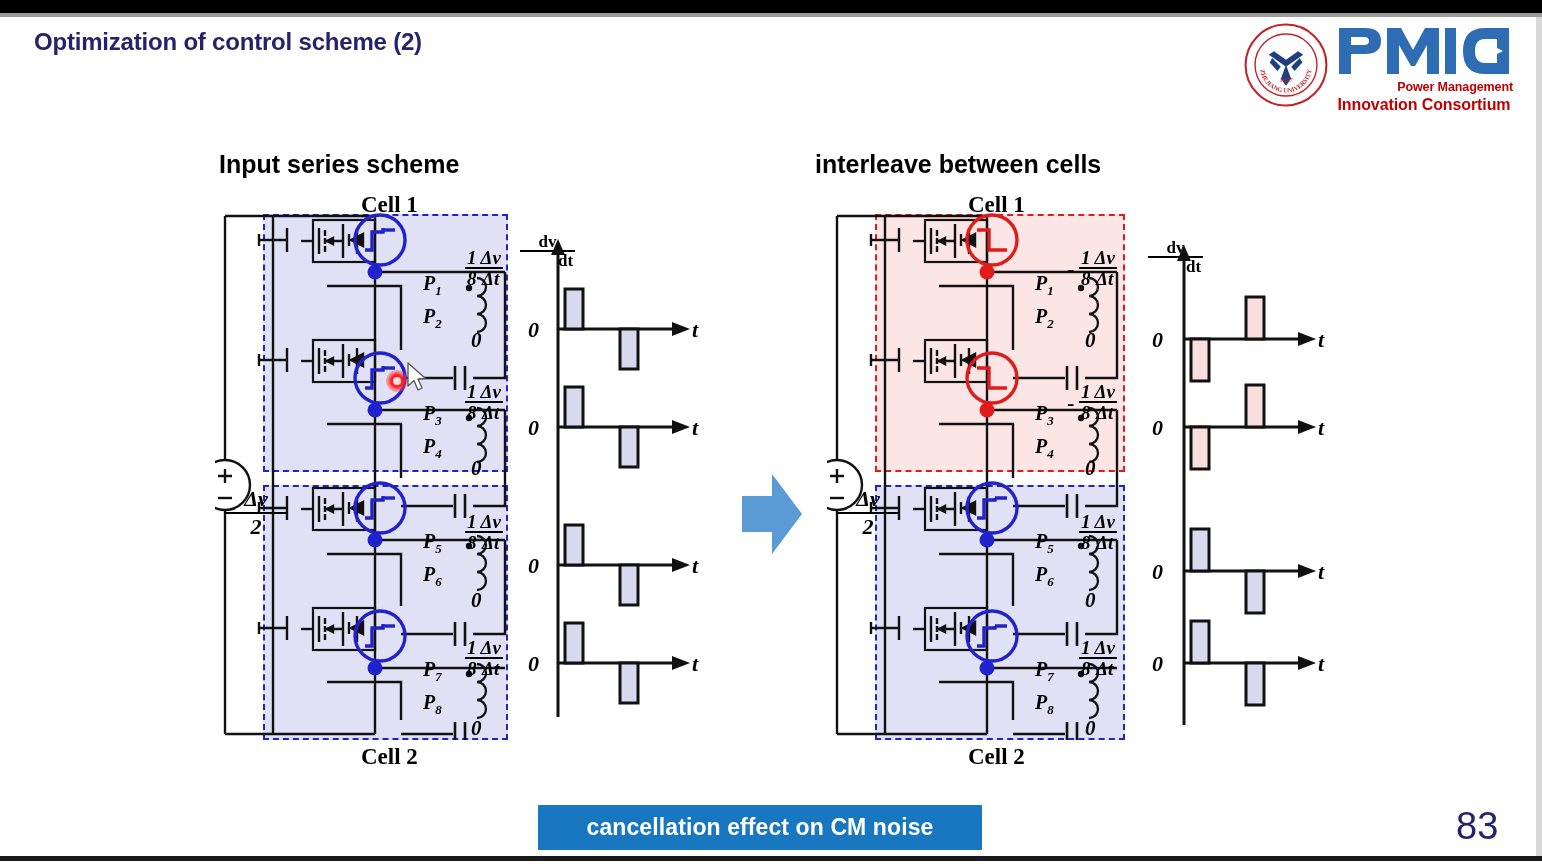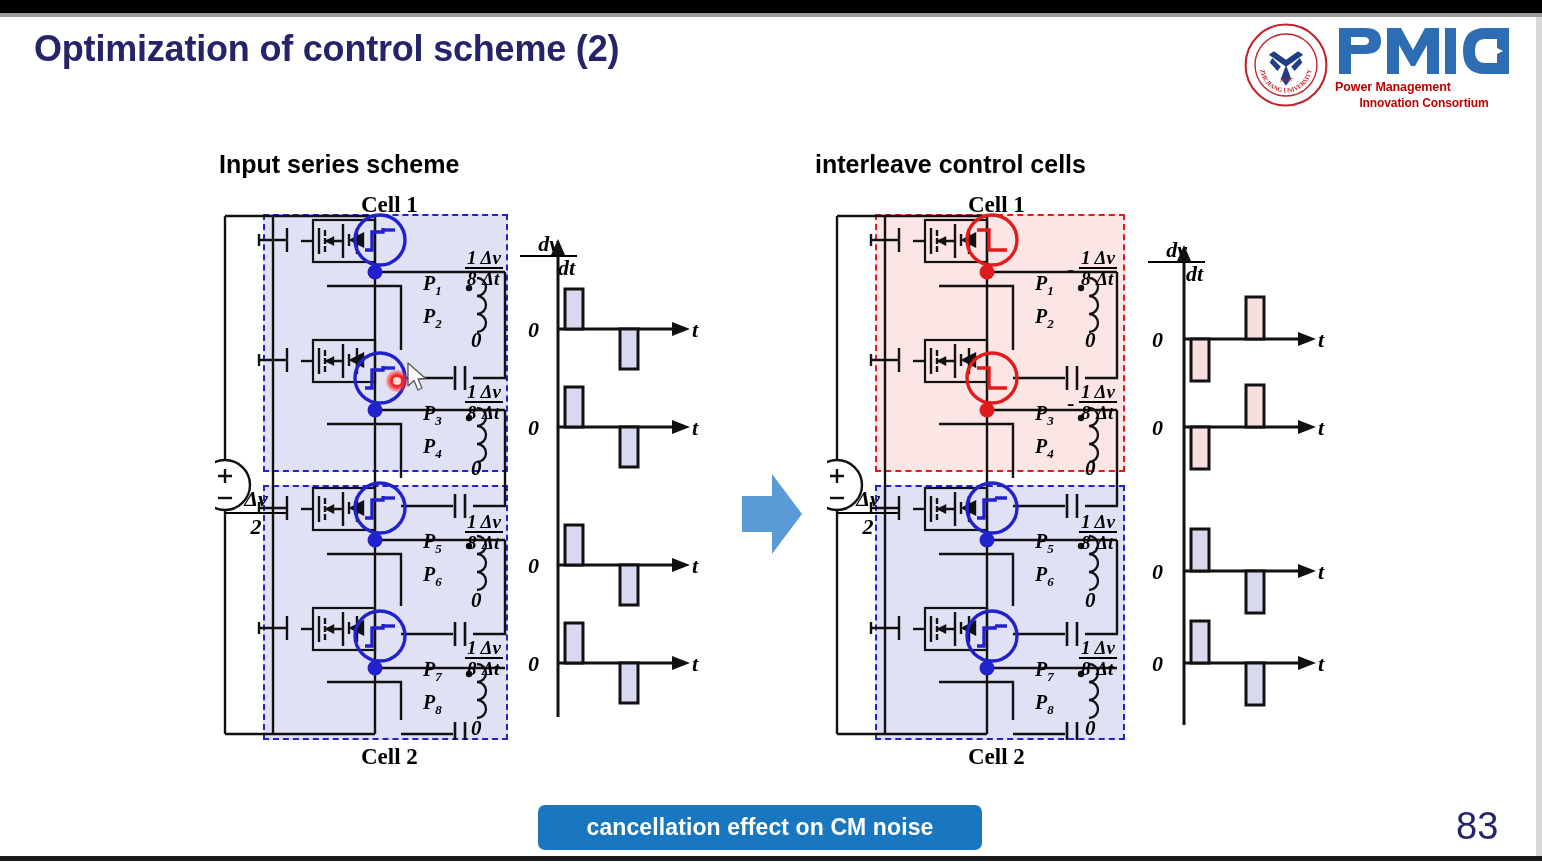--- a/index.html
+++ b/index.html
@@ -4,31 +4,31 @@
 <style>
   html,body{margin:0;padding:0;background:#ffffff;}
   body{width:1542px;height:868px;position:relative;overflow:hidden;
        font-family:"Liberation Sans",sans-serif;}
 
   .topbar{position:absolute;left:0;top:0;width:1542px;height:13px;background:#000000;}
   .topline{position:absolute;left:0;top:13px;width:1542px;height:4px;background:#9b9b9b;}
   .botline{position:absolute;left:0;top:856px;width:1542px;height:5px;background:#1a1a1a;}
   .rightedge{position:absolute;right:0;top:17px;width:6px;height:839px;background:#d8d8d8;}
 
-  .slide-title{position:absolute;left:34px;top:28px;font-size:36px;font-weight:bold;
+  .slide-title{position:absolute;left:34px;top:28px;font-size:24px;font-weight:bold;
       color:#252369;letter-spacing:-0.2px;white-space:nowrap;}
 
   
   .logo-wrap{position:absolute;left:1243px;top:20px;width:270px;height:100px;}
   .zju-seal{position:absolute;left:0;top:2px;width:86px;height:86px;}
   .pmic-block{position:absolute;left:92px;top:4px;width:178px;height:92px;}
-  .pmic-sub1{position:absolute;left:0;top:56px;width:178px;text-align:left;
+  .pmic-sub1{position:absolute;left:0;top:56px;width:178px;text-align:right;
       font-size:12.5px;font-weight:bold;color:#C00000;white-space:nowrap;letter-spacing:-0.1px;}
   .pmic-sub2{position:absolute;left:0;top:72px;width:178px;text-align:center;
-      font-size:12px;font-weight:bold;color:#C00000;white-space:nowrap;letter-spacing:-0.1px;}
+      font-size:16px;font-weight:bold;color:#C00000;white-space:nowrap;letter-spacing:-0.1px;}
 
   
   .scheme-head{position:absolute;font-size:25px;font-weight:bold;color:#000;white-space:nowrap;}
   .cell-label{position:absolute;font-family:"Liberation Serif",serif;font-size:23px;
       font-weight:bold;color:#000;white-space:nowrap;}
 
   
   .diagram{position:absolute;}
   .dashbox{position:absolute;box-sizing:border-box;}
   .dashbox.blue{border:2.5px dashed #2222cc;background:rgba(205,207,239,0.62);}
@@ -41,32 +41,32 @@
 
   .frac{position:absolute;font-family:"Liberation Serif",serif;font-style:italic;
         font-weight:bold;color:#000;white-space:nowrap;line-height:1;}
   .frac table{border-collapse:collapse;}
   .frac .num{border-bottom:2px solid #000;text-align:center;font-size:19px;padding:0 2px;}
   .frac .den{text-align:center;font-size:19px;padding:0 2px;}
   .minus-sign{position:absolute;font-family:"Liberation Serif",serif;font-size:22px;
         font-weight:bold;color:#000;}
 
   
-  .dvdt{position:absolute;font-family:"Liberation Serif",serif;font-style:italic;
-        font-weight:bold;font-size:22px;line-height:1.02;text-align:center;color:#000;}
+  .dvdt{position:absolute;font-family:"Liberation Serif",serif;
+        font-weight:bold;font-size:17px;line-height:1.02;text-align:center;color:#000;}
   .dvdt .top{border-bottom:2.5px solid #000;padding:0 2px;}
   .dvdt .bot{padding:0 2px;margin-left:36px;}
   .axis0{position:absolute;font-family:"Liberation Serif",serif;font-style:italic;
         font-weight:bold;font-size:22px;color:#000;}
   .axist{position:absolute;font-family:"Liberation Serif",serif;font-style:italic;
         font-weight:bold;font-size:22px;color:#000;}
 
   
   .banner{position:absolute;left:538px;top:805px;width:444px;height:45px;
-      background:#1877BE;border-radius:7px;display:flex;align-items:center;
+      background:#1877BE;border-radius:1px;display:flex;align-items:center;
       justify-content:center;color:#fff;font-size:23px;font-weight:bold;letter-spacing:0.1px;}
   .pagenum{position:absolute;left:1456px;top:805px;font-size:38px;color:#252369;
       font-family:"Liberation Sans",sans-serif;}
 
   
   .clickdot{position:absolute;left:386px;top:370px;width:22px;height:22px;border-radius:50%;
       background:radial-gradient(circle,#ff2020 0%,#ff2020 38%,rgba(255,60,60,0.42) 62%,rgba(255,90,90,0.0) 100%);}
   .clickdot i{position:absolute;left:7px;top:7px;width:8px;height:8px;border-radius:50%;
       background:#ffffff;opacity:.85;}
   .cursor{position:absolute;left:406px;top:362px;width:22px;height:30px;}
@@ -104,21 +104,21 @@
       <rect x="110" y="4" width="11" height="46" fill="#2E6DB4"></rect>
       <path d="M174 4 L174 50 L150 50 Q128 50 128 27 Q128 4 150 4 Z M150 15 Q140 15 140 27 Q140 39 150 39 L162 39 L162 15 Z" fill="#2E6DB4"></path>
       <path d="M150 18 L168 27 L150 36 Z" fill="#ffffff"></path>
     </svg>
     <div class="pmic-sub1">Power Management</div>
     <div class="pmic-sub2">Innovation Consortium</div>
   </div>
 </div>
 
 <div class="scheme-head" style="left:219px;top:150px;">Input series scheme</div>
-<div class="scheme-head" style="left:815px;top:150px;">interleave control cells</div>
+<div class="scheme-head" style="left:815px;top:150px;">interleave between cells</div>
 
 <div class="cell-label" style="left:361px;top:192px;">Cell 1</div>
 <div class="cell-label" style="left:361px;top:744px;">Cell 2</div>
 <div class="cell-label" style="left:968px;top:192px;">Cell 1</div>
 <div class="cell-label" style="left:968px;top:744px;">Cell 2</div>
 
 <div class="diagram" style="left:215px;top:210px;width:300px;height:525px;">
 
   <div class="dashbox blue" style="left:48px;top:4px;width:245px;height:258px;"></div>
   <div class="dashbox blue" style="left:48px;top:275px;width:245px;height:255px;"></div>

